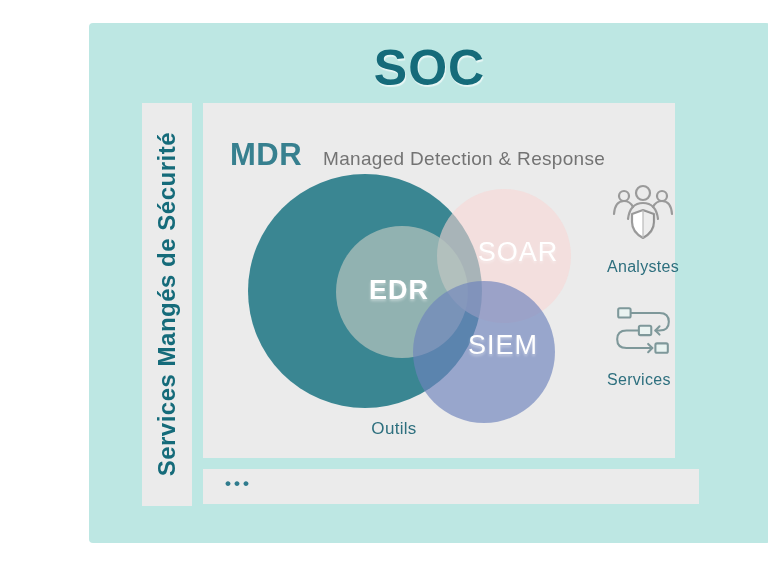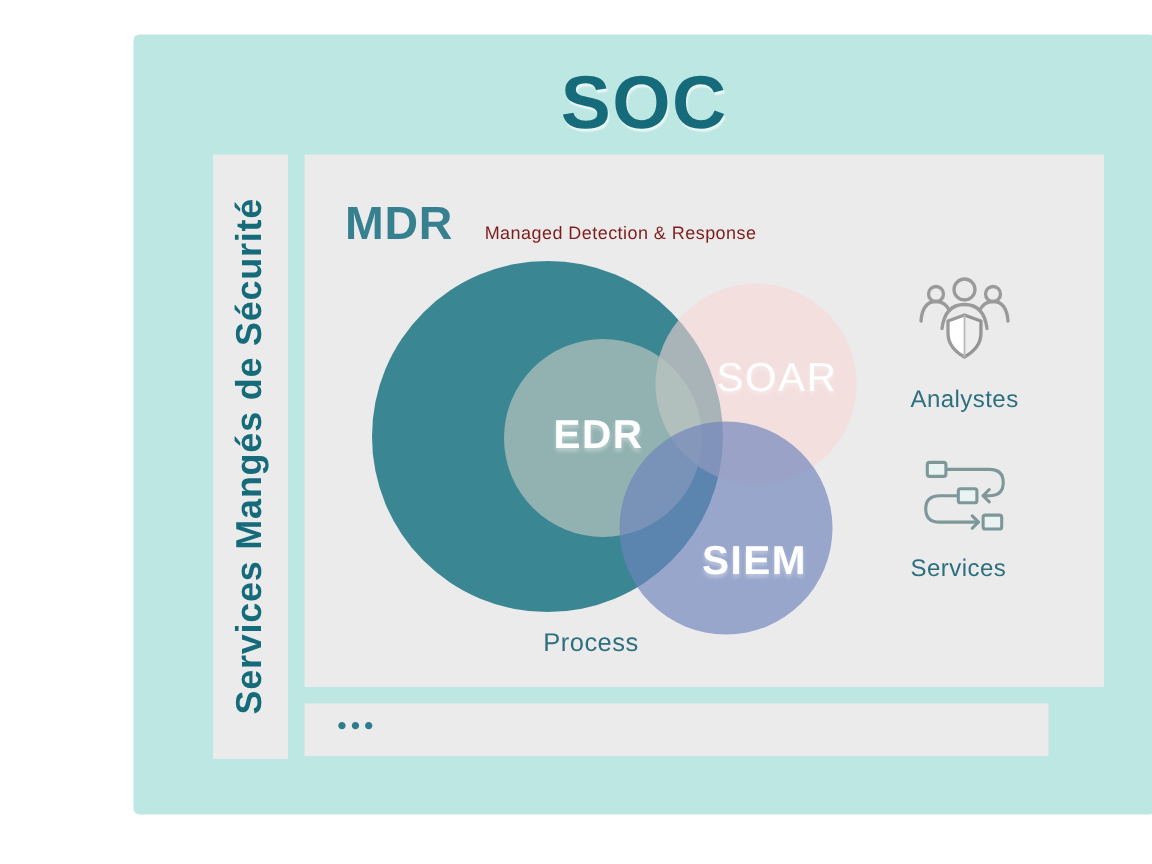--- a/index.html
+++ b/index.html
@@ -28,46 +28,46 @@
     background:#ebebeb;display:flex;align-items:center;justify-content:center;
   }
   .sidebar-label{
     writing-mode:vertical-rl;transform:rotate(180deg);
     font-size:24px;font-weight:700;color:#156b7a;letter-spacing:.5px;
     white-space:nowrap;
   }
 
   
   .main-panel{
-    position:absolute;left:114px;top:80px;width:533px;height:355px;
+    position:absolute;left:114px;top:80px;width:472px;height:355px;
     background:#ebebeb;
   }
 
   .mdr-header{
     position:absolute;left:27px;top:18px;display:flex;align-items:baseline;gap:21px;
   }
   .mdr-abbr{font-size:31px;font-weight:800;color:#37808f;letter-spacing:.5px;}
-  .mdr-full{font-size:12px;font-weight:400;color:#7f1d1d;letter-spacing:.3px;margin-top:27px;}
+  .mdr-full{font-size:19px;font-weight:400;color:#737373;letter-spacing:.3px;margin-top:27px;}
 
   
   .circle{position:absolute;border-radius:50%;}
   .c-xdr {left:45px; top:71px; width:234px;height:234px;background:#3a8692;}
   .c-soar{left:234px;top:86px; width:134px;height:134px;background:rgba(248,214,212,0.58);}
   .c-edr {left:133px;top:123px;width:132px;height:132px;background:rgba(182,196,191,0.70);}
   .c-siem{left:210px;top:178px;width:142px;height:142px;background:rgba(110,130,188,0.66);}
 
   .venn-label{
     position:absolute;transform:translate(-50%,-50%);
     color:#ffffff;letter-spacing:1px;white-space:nowrap;
     text-shadow:0 2px 3px rgba(255,255,255,0.4);
   }
   .l-xdr {left:120px;top:122px;font-size:33px;font-weight:700;}
   .l-edr {left:196px;top:187px;font-size:27px;font-weight:600;}
   .l-soar{left:315px;top:149px;font-size:27px;font-weight:400;text-align:right;}
-  .l-siem{left:300px;top:271px;font-size:27px;font-weight:700;text-align:right;}
+  .l-siem{left:300px;top:242px;font-size:27px;font-weight:400;text-align:right;}
 
   .outils-label{
     position:absolute;left:191px;top:326px;transform:translate(-50%,-50%);
     font-size:17px;color:#2d6f7e;letter-spacing:.3px;
   }
 
   
   .right-col{position:absolute;left:404px;top:80px;width:72px;text-align:left;}
   .icon-analysts{display:block;margin:0 auto;}
   .icon-process{display:block;margin:26px auto 0;}
@@ -107,21 +107,21 @@
 
       <div class="circle c-xdr"></div>
       <div class="circle c-soar"></div>
       <div class="circle c-edr"></div>
       <div class="circle c-siem"></div>
 
       <div class="venn-label l-edr">EDR</div>
       <div class="venn-label l-soar">SOAR</div>
       <div class="venn-label l-siem">SIEM</div>
 
-      <div class="outils-label">Process</div>
+      <div class="outils-label">Outils</div>
 
       <div class="right-col">
 
         <svg class="icon-analysts" width="64" height="62" viewBox="0 0 64 62">
           <g fill="none" stroke="#9a9a9a" stroke-width="2.2" stroke-linecap="round">
             <circle cx="13" cy="13" r="5"></circle>
             <path d="M3 31 Q4 18 13 18 Q19 18 22 24"></path>
             <circle cx="51" cy="13" r="5"></circle>
             <path d="M61 31 Q60 18 51 18 Q45 18 42 24"></path>
             <circle cx="32" cy="10" r="7"></circle>

